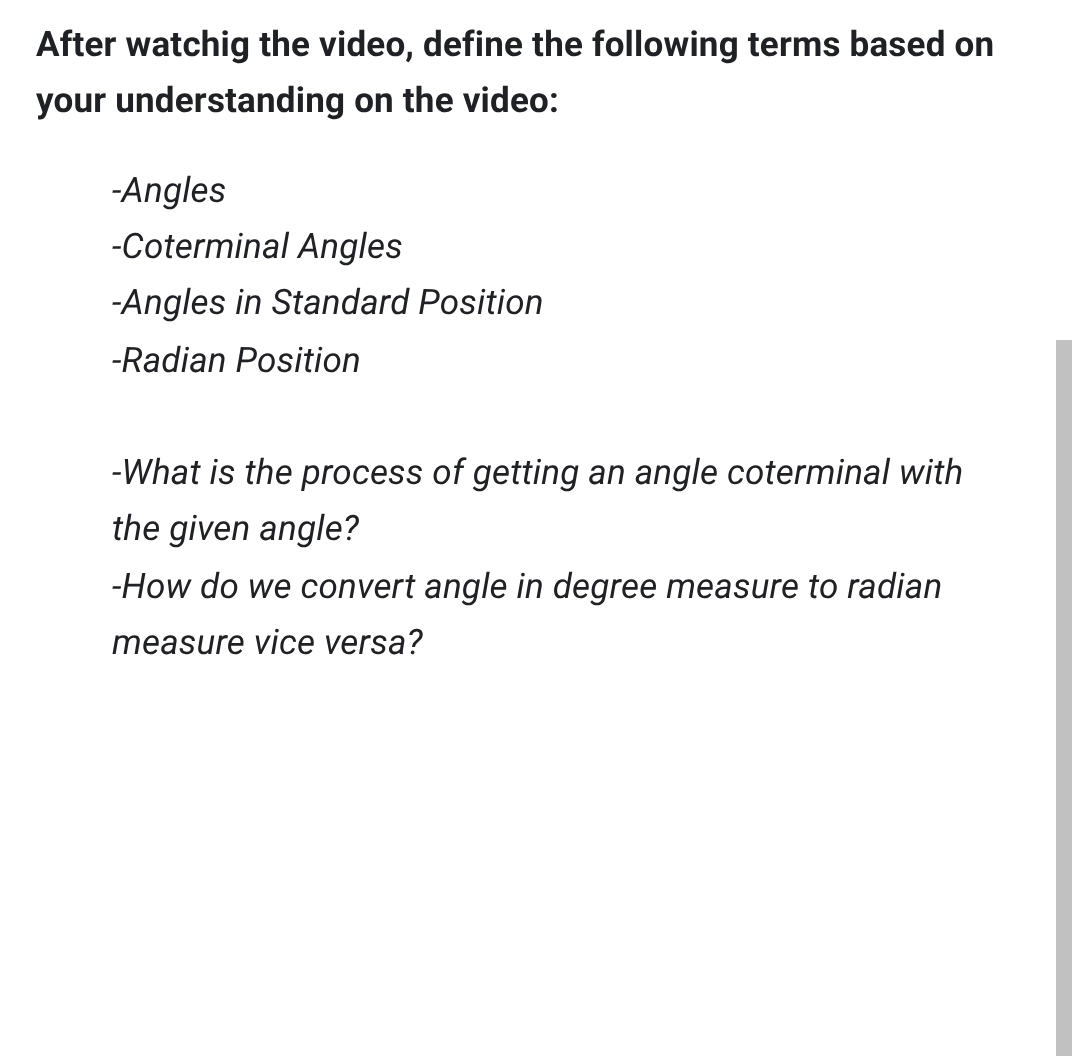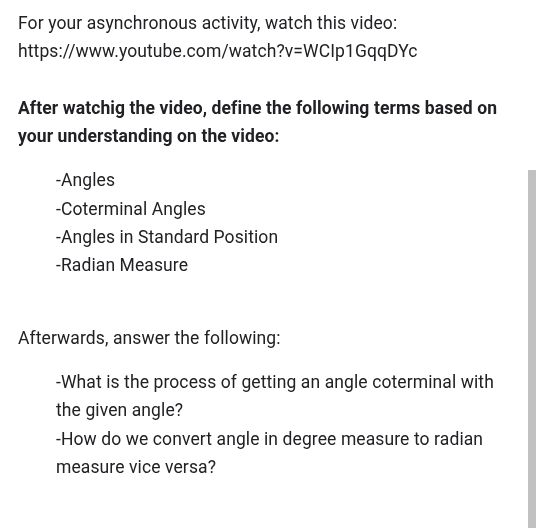--- a/index.html
+++ b/index.html
@@ -45,51 +45,48 @@
     .para {
       margin-bottom: 28px;
     }
     .para.tight {
       margin-bottom: 16px;
       font-weight: bold;
     }
     .list {
       padding-left: 38px;
       margin-bottom: 28px;
+      font-style: italic;
     }
     .list-item {
       line-height: 1.62;
     }
     .list.last {
       margin-bottom: 0;
     }
     .para.afterwards {
       margin-top: 44px;
       margin-bottom: 16px;
     }
   </style>
 </head>
 <body>
 
 <div class="content">
 
-  <div class="para">
-    <span>For your asynchronous activity, watch this video: https://www.youtube.com/watch?v=WCIp1GqqDYc</span>
-  </div>
 
   <div class="para tight">After watchig the video, define the following terms based on your understanding on the video:</div>
 
   <div class="list">
     <div class="list-item">-Angles</div>
     <div class="list-item">-Coterminal Angles</div>
     <div class="list-item">-Angles in Standard Position</div>
-    <div class="list-item">-Radian Measure</div>
+    <div class="list-item">-Radian Position</div>
   </div>
 
-  <div class="para afterwards">Afterwards, answer the following:</div>
 
   <div class="list last">
     <div class="list-item">-What is the process of getting an angle coterminal with the given angle?</div>
     <div class="list-item">-How do we convert angle in degree measure to radian measure vice versa?</div>
   </div>
 
 </div>
 
 <div class="scrollbar">
   <div class="scrollbar-thumb"></div>

